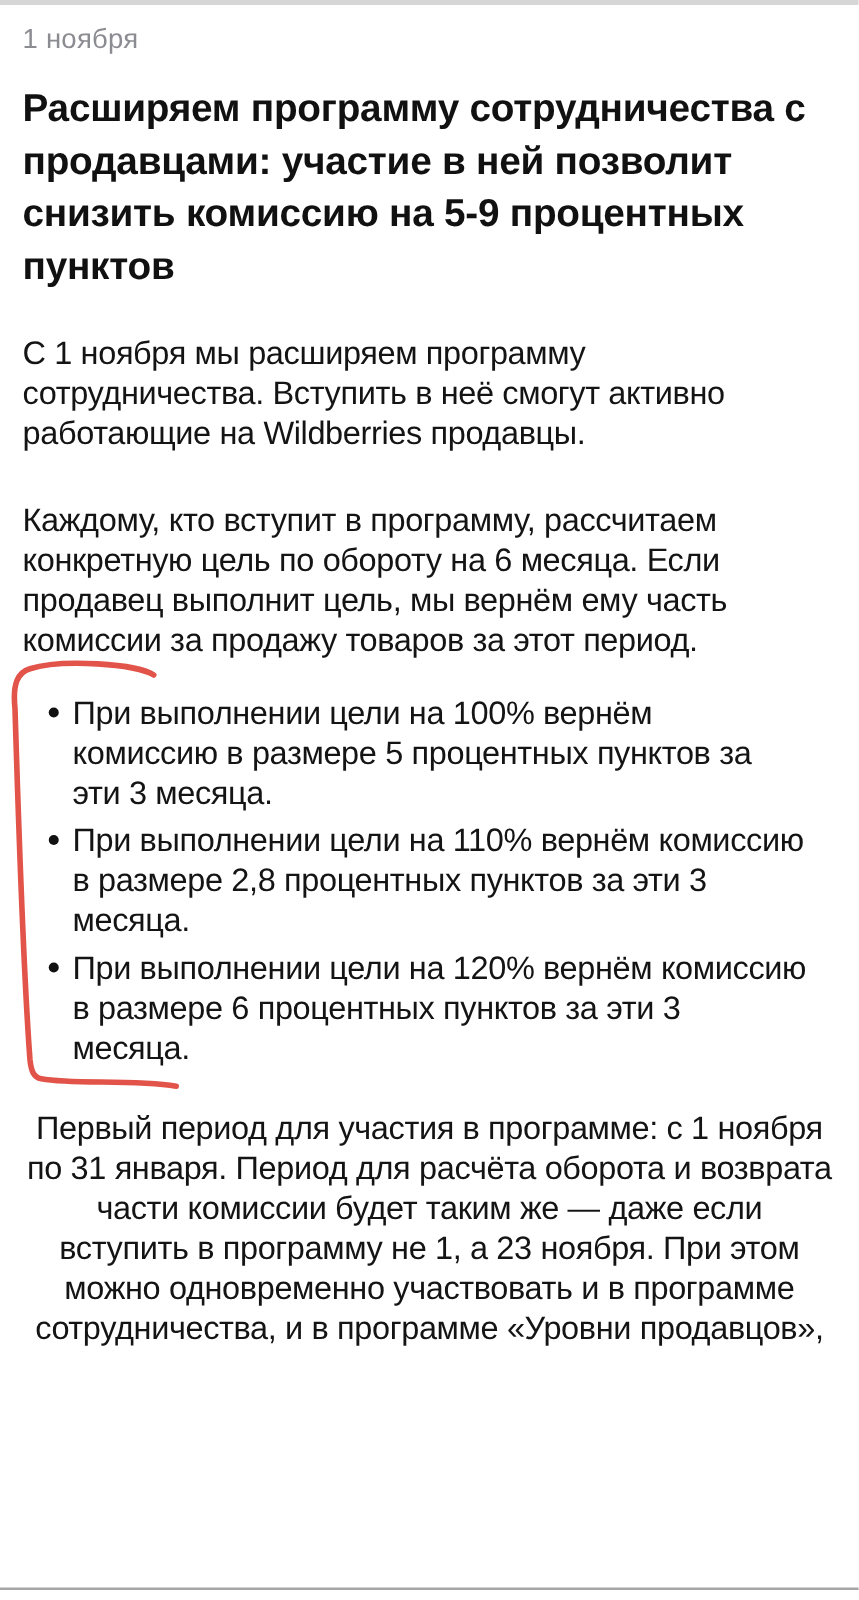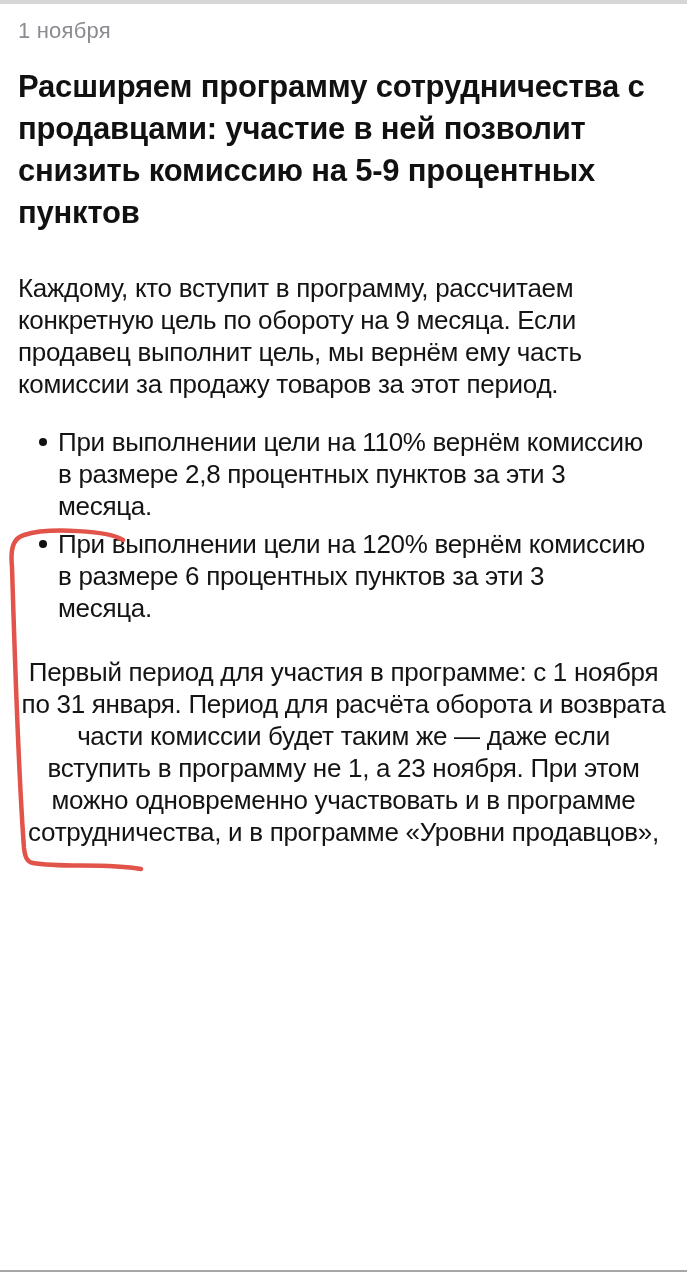--- a/index.html
+++ b/index.html
@@ -96,27 +96,33 @@
 
 <div class="content">
 
   <div class="post-date">1 ноября</div>
 
   <h1 class="post-title">Расширяем программу сотрудничества с
 продавцами: участие в ней позволит
 снизить комиссию на 5-9 процентных
 пунктов</h1>
 
+  <p class="body-text para-1">С 1 ноября мы расширяем программу
+сотрудничества. Вступить в неё смогут активно
+работающие на Wildberries продавцы.</p>
 
   <p class="body-text para-2">Каждому, кто вступит в программу, рассчитаем
-конкретную цель по обороту на 9 месяца. Если
+конкретную цель по обороту на 6 месяца. Если
 продавец выполнит цель, мы вернём ему часть
 комиссии за продажу товаров за этот период.</p>
 
   <ul class="goal-list">
+    <li class="body-text">При выполнении цели на 100% вернём
+комиссию в размере 5 процентных пунктов за
+эти 3 месяца.</li>
     <li class="body-text">При выполнении цели на 110% вернём комиссию
 в размере 2,8 процентных пунктов за эти 3
 месяца.</li>
     <li class="body-text">При выполнении цели на 120% вернём комиссию
 в размере 6 процентных пунктов за эти 3
 месяца.</li>
   </ul>
 
 
   <p class="body-text para-4">Первый период для участия в программе: с 1 ноября

